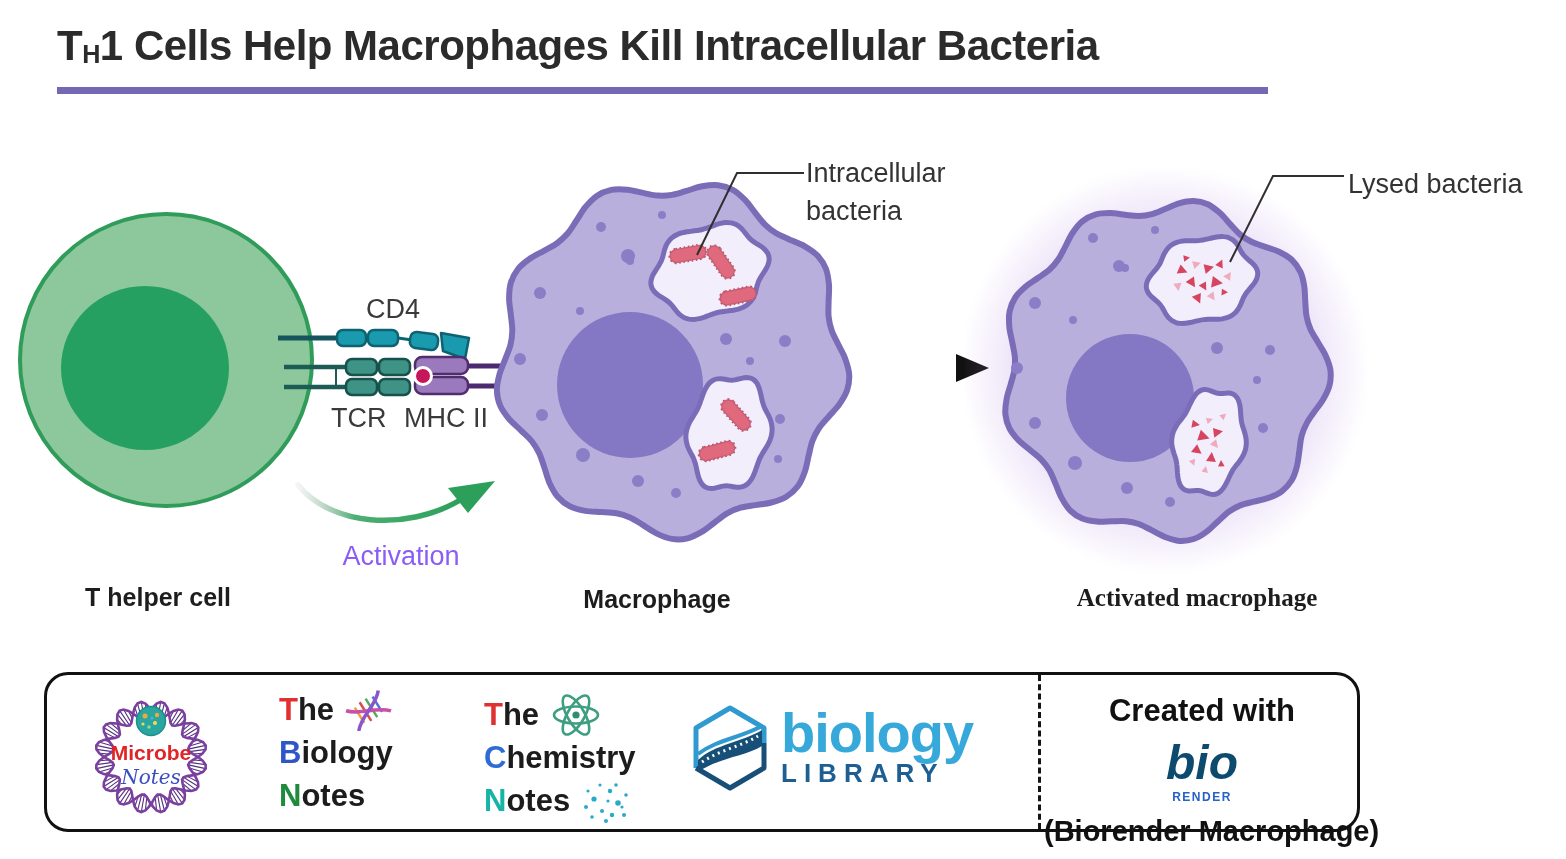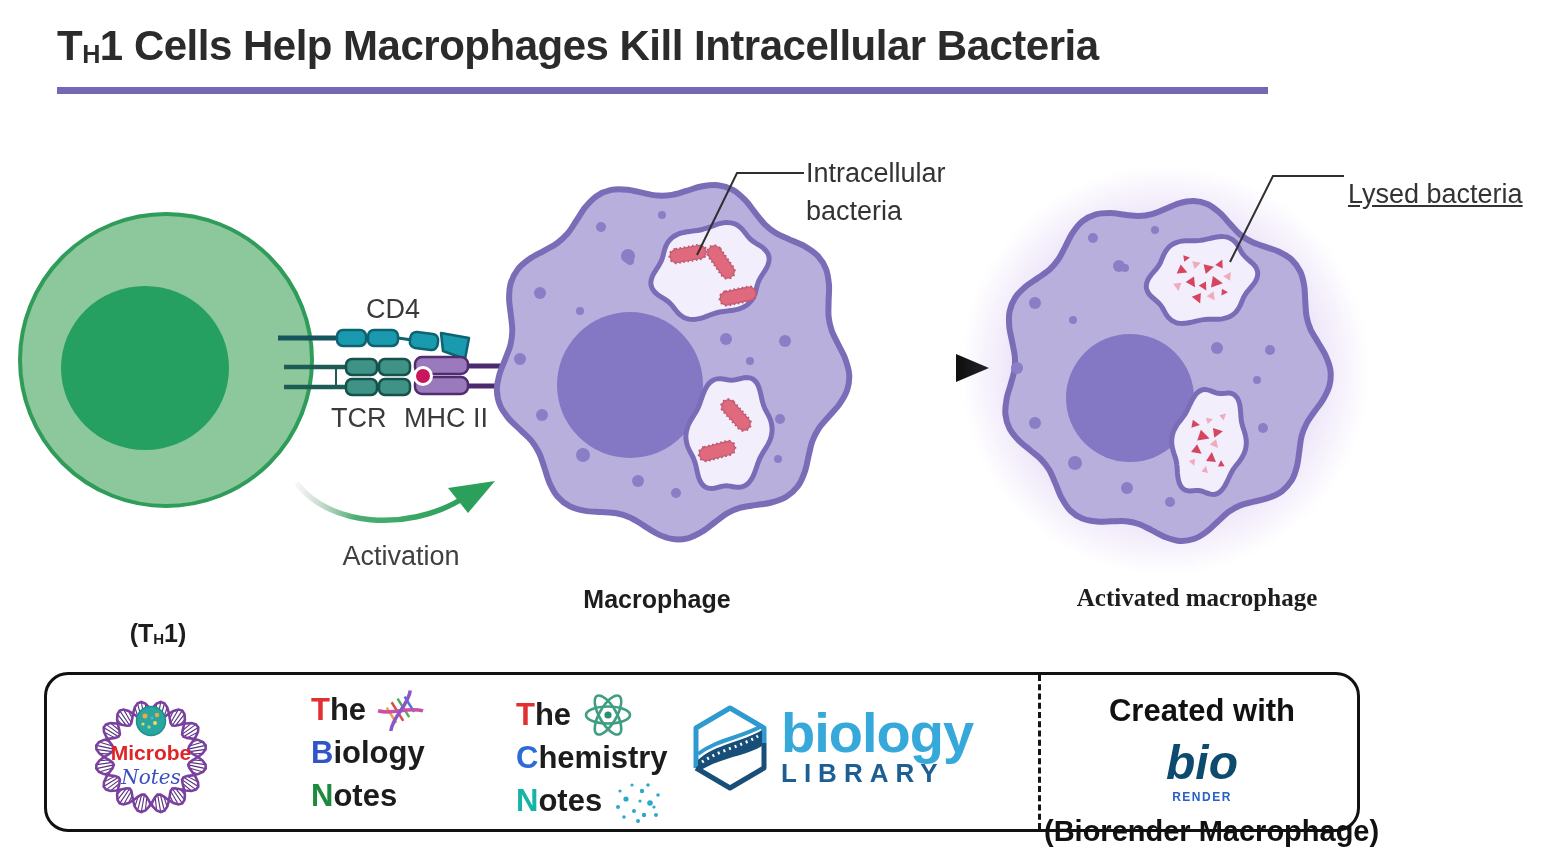--- a/index.html
+++ b/index.html
@@ -15,42 +15,42 @@
   
   #tcell{left:18px;top:212px;width:296px;height:296px;border-radius:50%;
          background:#8cc89b;border:4px solid #2f9c59;box-sizing:border-box;}
   #tcell-nucleus{left:39px;top:70px;width:168px;height:164px;border-radius:50%;background:#26a061;}
 
   
   .dlabel{font-size:27px;color:#3a3a3a;white-space:nowrap;}
   #cd4-label{left:366px;top:294px;}
   #tcr-label{left:331px;top:403px;}
   #mhc-label{left:404px;top:403px;}
-  #activation-label{left:330px;top:541px;width:142px;text-align:center;color:#404040;}
+  #activation-label{left:330px;top:541px;width:142px;text-align:center;color:#8b5cf6;}
 
   .callout{font-size:27px;color:#333;line-height:38px;}
   #intracellular-label{left:806px;top:154px;}
-  #lysed-label{left:1348px;top:175px;text-decoration:underline;}
+  #lysed-label{left:1348px;top:165px;}
 
   .cell-caption{font-size:25px;font-weight:bold;color:#1d1d1d;text-align:center;white-space:nowrap;}
   #cap-thelper{left:58px;top:583px;width:200px;}
   #cap-th1{left:58px;top:619px;width:200px;}
   #cap-macrophage{left:557px;top:585px;width:200px;}
   #cap-activated{left:1047px;top:584px;width:300px;font-family:Liberation Serif, serif;}
 
   
   #footer-box{left:44px;top:672px;width:1316px;height:160px;border:3px solid #111;border-radius:24px;box-sizing:border-box;background:#fff;}
   #footer-divider{left:991px;top:0;height:154px;border-left:3px dashed #141414;}
 
   #microbe-logo{left:32px;top:6px;width:144px;height:144px;}
   .microbe-word{position:absolute;width:144px;text-align:center;}
   #microbe-title{top:60px;font-size:21px;font-weight:bold;color:#e02427;letter-spacing:0;}
   #microbe-sub{top:84px;font-size:20px;font-style:italic;font-family:"DejaVu Serif",serif;color:#3b4ec0;}
 
-  .notes-block{position:absolute;font-size:31px;font-weight:bold;color:#1c1c1c;line-height:43px;margin-left:32px;}
+  .notes-block{position:absolute;font-size:31px;font-weight:bold;color:#1c1c1c;line-height:43px;}
   #bionotes-block{left:232px;top:13px;}
   #chemnotes-block{left:437px;top:18px;}
   .notes-row{display:flex;align-items:center;height:43px;}
   .ini-red{color:#e03030;}
   .ini-blue{color:#2f55c8;}
   .ini-green{color:#1d8a3c;}
   .ini-cblue{color:#2e6bd6;}
   .ini-teal{color:#16b3a7;}
   .mini-icon{margin-left:10px;}
 
@@ -233,21 +233,21 @@
       <polygon points="0,-4 3.6,2.2 -3,2.4" fill="#f0aabd" transform="translate(240,302) rotate(14)"></polygon>
       <polygon points="0,-4 3.6,2.2 -3,2.4" fill="#f0aabd" transform="translate(258,248) rotate(50)"></polygon>
       <polygon points="0,-4 3.6,2.2 -3,2.4" fill="#f0aabd" transform="translate(228,294) rotate(162)"></polygon>
     </svg>
 
   <svg class="abs" style="left:1225px;top:170px;" width="122" height="100" viewBox="0 0 122 100">
     <polyline points="5,92 48,6 119,6" fill="none" stroke="#2f2f2f" stroke-width="2"></polyline>
   </svg>
   <div class="abs callout" id="lysed-label">Lysed bacteria</div>
 
-  <div class="abs cell-caption" id="cap-th1"><span>(T</span><span class="subsc">H</span><span>1)</span></div>
+  <div class="abs cell-caption" id="cap-thelper">T helper cell</div>
   <div class="abs cell-caption" id="cap-macrophage">Macrophage</div>
   <div class="abs cell-caption" id="cap-activated">Activated macrophage</div>
 
   <div class="abs" id="footer-box">
 
     <div class="abs" id="microbe-logo">
       <svg id="microbe-svg" width="144" height="144" viewBox="0 0 144 144">
           <line x1="123.64316603006438" y1="79.6112419591518" x2="114.1278546943591" y2="78.94586657279598" stroke="#55307e" stroke-width="1.1"></line>
           <line x1="126.55302263067969" y1="83.66692733605417" x2="110.53217583102793" y2="81.41534415419198" stroke="#55307e" stroke-width="1.1"></line>
           <line x1="126.72804008697429" y1="87.6328040278264" x2="109.21783438200345" y2="83.91089490904298" stroke="#55307e" stroke-width="1.1"></line>

